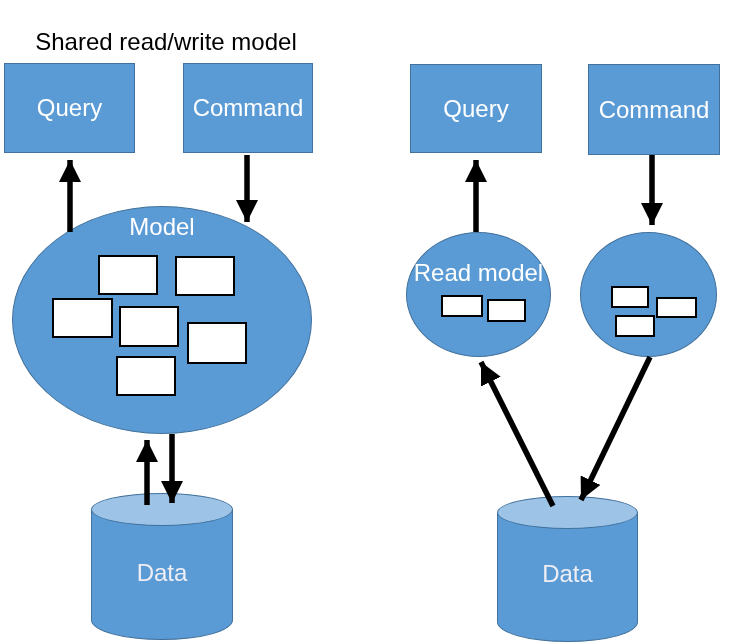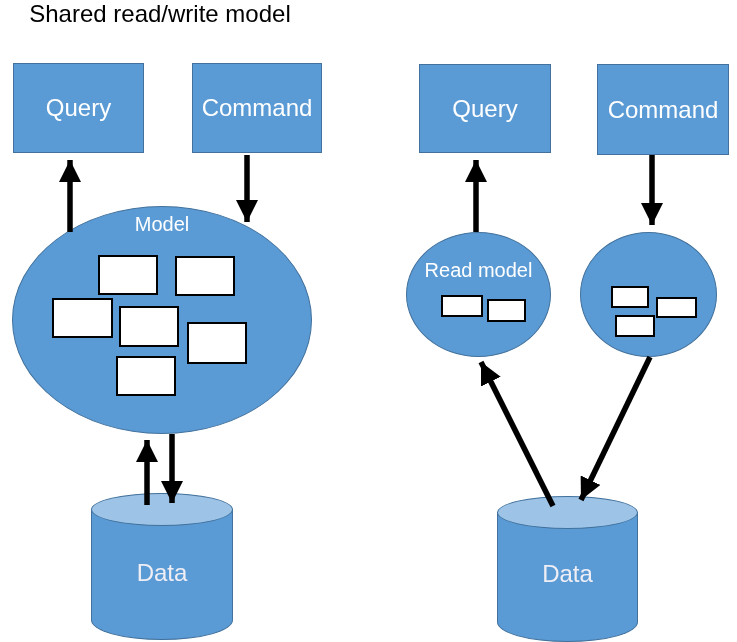--- a/index.html
+++ b/index.html
@@ -9,29 +9,28 @@
     font-family:"Liberation Sans", sans-serif;
   }
   .title {
     position:absolute; color:#000; font-size:24px; text-align:center;
     white-space:nowrap;
   }
   .bbox {
     position:absolute; background:#5B9BD5; border:1.5px solid #41719C;
     display:flex; align-items:center; justify-content:center;
     box-sizing:border-box;
-    margin-left:9px;
   }
   .bbox .lbl { color:#fff; font-size:24px; white-space:nowrap; }
   .ellipse {
     position:absolute; background:#5B9BD5; border:1.5px solid #41719C;
     border-radius:50%; box-sizing:border-box;
   }
   .shape-label {
-    position:absolute; color:#fff; font-size:20px; text-align:center;
+    position:absolute; color:#fff; font-size:24px; text-align:center;
     white-space:nowrap;
   }
   .wrect {
     position:absolute; background:#ffffff; border:2px solid #000;
     box-sizing:border-box;
   }
   .cylinder { position:absolute; }
   .cyl-body {
     position:absolute; left:0; right:0; top:16px; bottom:0;
     background:#5B9BD5; border:1.5px solid #41719C; border-top:none;
@@ -49,21 +48,21 @@
   #arrow-layer {
     position:absolute; left:0; top:0; width:737px; height:642px;
     pointer-events:none; z-index:10;
   }
 </style>
 </head>
 <body>
 
 <div id="canvas">
 
-  <div class="title" style="left:0; top:0; width:320px;">Shared read/write model</div>
+  <div class="title" style="left:0; top:28px; width:320px;padding-left:6px;">Shared read/write model</div>
 
   <div class="bbox" style="left:4px; top:63px; width:131px; height:90px;">
     <span class="lbl">Query</span>
   </div>
   <div class="bbox" style="left:183px; top:63px; width:130px; height:90px;">
     <span class="lbl">Command</span>
   </div>
 
   <div class="ellipse" style="left:12px; top:206px; width:300px; height:228px;"></div>
   <div class="shape-label" style="left:12px; top:213px; width:300px;">Model</div>

